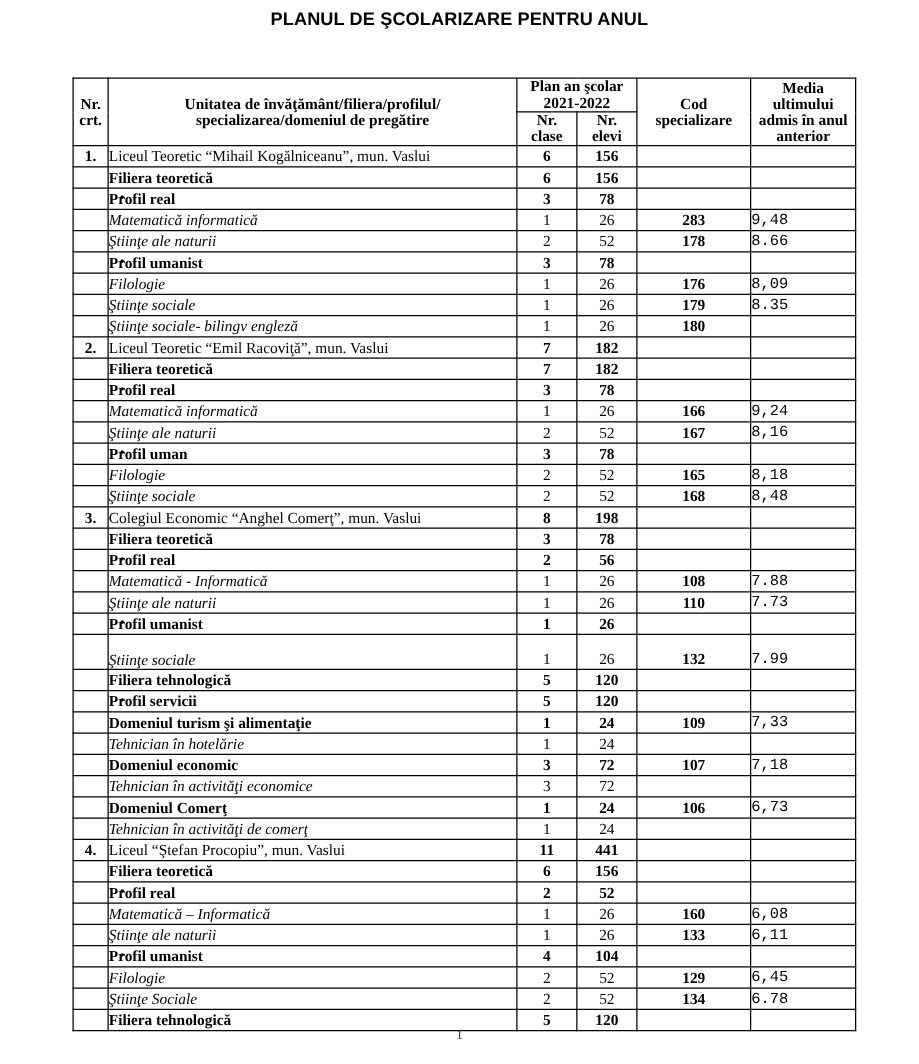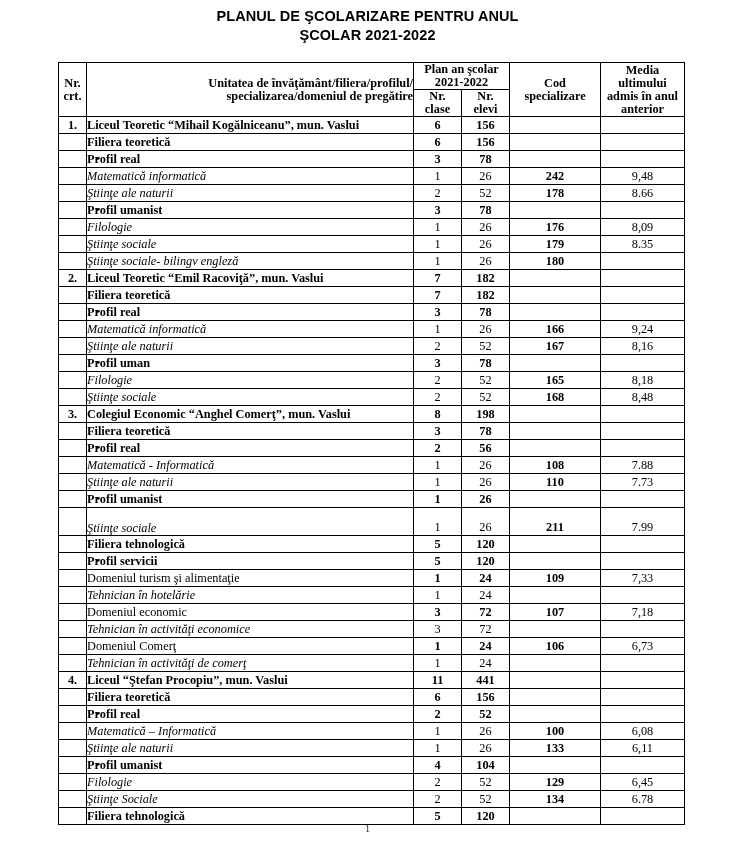--- a/index.html
+++ b/index.html
@@ -64,21 +64,20 @@
   th.hd {
     text-align: center;
     font-weight: bold;
     font-size: 13px;
     line-height: 14.5px;
     padding: 2px 2px;
   }
   th.hd-unit {
     font-size: 14px;
     line-height: 18px;
-    text-align: right;
   }
   th.hd-small {
     font-size: 12.6px;
     line-height: 14px;
     padding: 3px 1px;
   }
   th.hd-nrcrt {
     font-size: 12.2px;
     line-height: 13.5px;
   }
@@ -102,42 +101,42 @@
     text-align: center;
     font-weight: bold;
     font-size: 12.6px;
   }
   td.cod {
     text-align: center;
     font-weight: bold;
     font-size: 13.4px;
   }
   td.media {
-    text-align: center;
+    text-align: left;
     font-size: 12.6px;
-    font-family: Liberation Serif, serif;
+    font-family: Liberation Mono, monospace;
     font-size: 11.6px;
     margin-top: 16px;
   }
 
   
-  .lv-school  { font-weight: bold; padding-left: 5px; }
+  .lv-school  { font-weight: normal; padding-left: 5px; }
   .lv-filiera { font-weight: bold; padding-left: 33px; }
   .lv-filiera-flat { font-weight: bold; padding-left: 5px; }
   .lv-profil  { font-weight: bold; padding-left: 28px; position: relative; }
   .lv-profil .bullet {
     position: absolute;
     left: 9px;
     top: 50%;
     transform: translateY(-50%);
     font-size: 10px;
     line-height: 1;
   }
   .lv-spec    { font-style: italic; padding-left: 5px; margin-top: 36px; }
-  .lv-domeniu { font-weight: normal; padding-left: 5px; }
+  .lv-domeniu { font-weight: bold; padding-left: 5px; }
 
   
   .nb { font-weight: bold; font-size: 12.6px; }
   .nn { font-weight: normal; font-size: 12.6px; }
 
   tr.tall td { height: 26px; vertical-align: bottom; }
   tr.tall td.num { vertical-align: bottom; padding-bottom: 1px; }
 
   
   .footer {
@@ -151,21 +150,20 @@
     font-family: "Liberation Serif", serif;
   }
 </style>
 </head>
 <body>
 
 <div class="page">
 
   <div class="title-block">
     <div class="title-line">PLANUL DE ŞCOLARIZARE PENTRU ANUL</div>
-    <div class="title-line">ŞCOLAR  2021-2022</div>
   </div>
 
   <div class="table-wrap">
     <table class="plan">
       <colgroup>
         <col class="c-nr">
           <col class="c-unit">
           <col class="c-clase">
           <col class="c-elevi">
           <col class="c-cod">
@@ -230,21 +228,21 @@
             <td class="num nb">3</td>
             <td class="num nb">78</td>
             <td class="num cod"></td>
             <td class="num media"></td>
           </tr>
           <tr>
             <td class="num nrcrt"></td>
             <td class="lbl lv-spec">Matematică informatică</td>
             <td class="num nn">1</td>
             <td class="num nn">26</td>
-            <td class="num cod">242</td>
+            <td class="num cod">283</td>
             <td class="num media">9,48</td>
           </tr>
           <tr>
             <td class="num nrcrt"></td>
             <td class="lbl lv-spec">Ştiinţe ale naturii</td>
             <td class="num nn">2</td>
             <td class="num nn">52</td>
             <td class="num cod">178</td>
             <td class="num media">8.66</td>
           </tr>
@@ -390,21 +388,21 @@
             <td class="num nb">1</td>
             <td class="num nb">26</td>
             <td class="num cod"></td>
             <td class="num media"></td>
           </tr>
           <tr class="tall">
             <td class="num nrcrt"></td>
             <td class="lbl lv-spec">Ştiinţe sociale</td>
             <td class="num nn">1</td>
             <td class="num nn">26</td>
-            <td class="num cod">211</td>
+            <td class="num cod">132</td>
             <td class="num media">7.99</td>
           </tr>
           <tr>
             <td class="num nrcrt"></td>
             <td class="lbl lv-filiera">Filiera tehnologică</td>
             <td class="num nb">5</td>
             <td class="num nb">120</td>
             <td class="num cod"></td>
             <td class="num media"></td>
           </tr>
@@ -486,21 +484,21 @@
             <td class="num nb">2</td>
             <td class="num nb">52</td>
             <td class="num cod"></td>
             <td class="num media"></td>
           </tr>
           <tr>
             <td class="num nrcrt"></td>
             <td class="lbl lv-spec">Matematică – Informatică</td>
             <td class="num nn">1</td>
             <td class="num nn">26</td>
-            <td class="num cod">100</td>
+            <td class="num cod">160</td>
             <td class="num media">6,08</td>
           </tr>
           <tr>
             <td class="num nrcrt"></td>
             <td class="lbl lv-spec">Ştiinţe ale naturii</td>
             <td class="num nn">1</td>
             <td class="num nn">26</td>
             <td class="num cod">133</td>
             <td class="num media">6,11</td>
           </tr>

